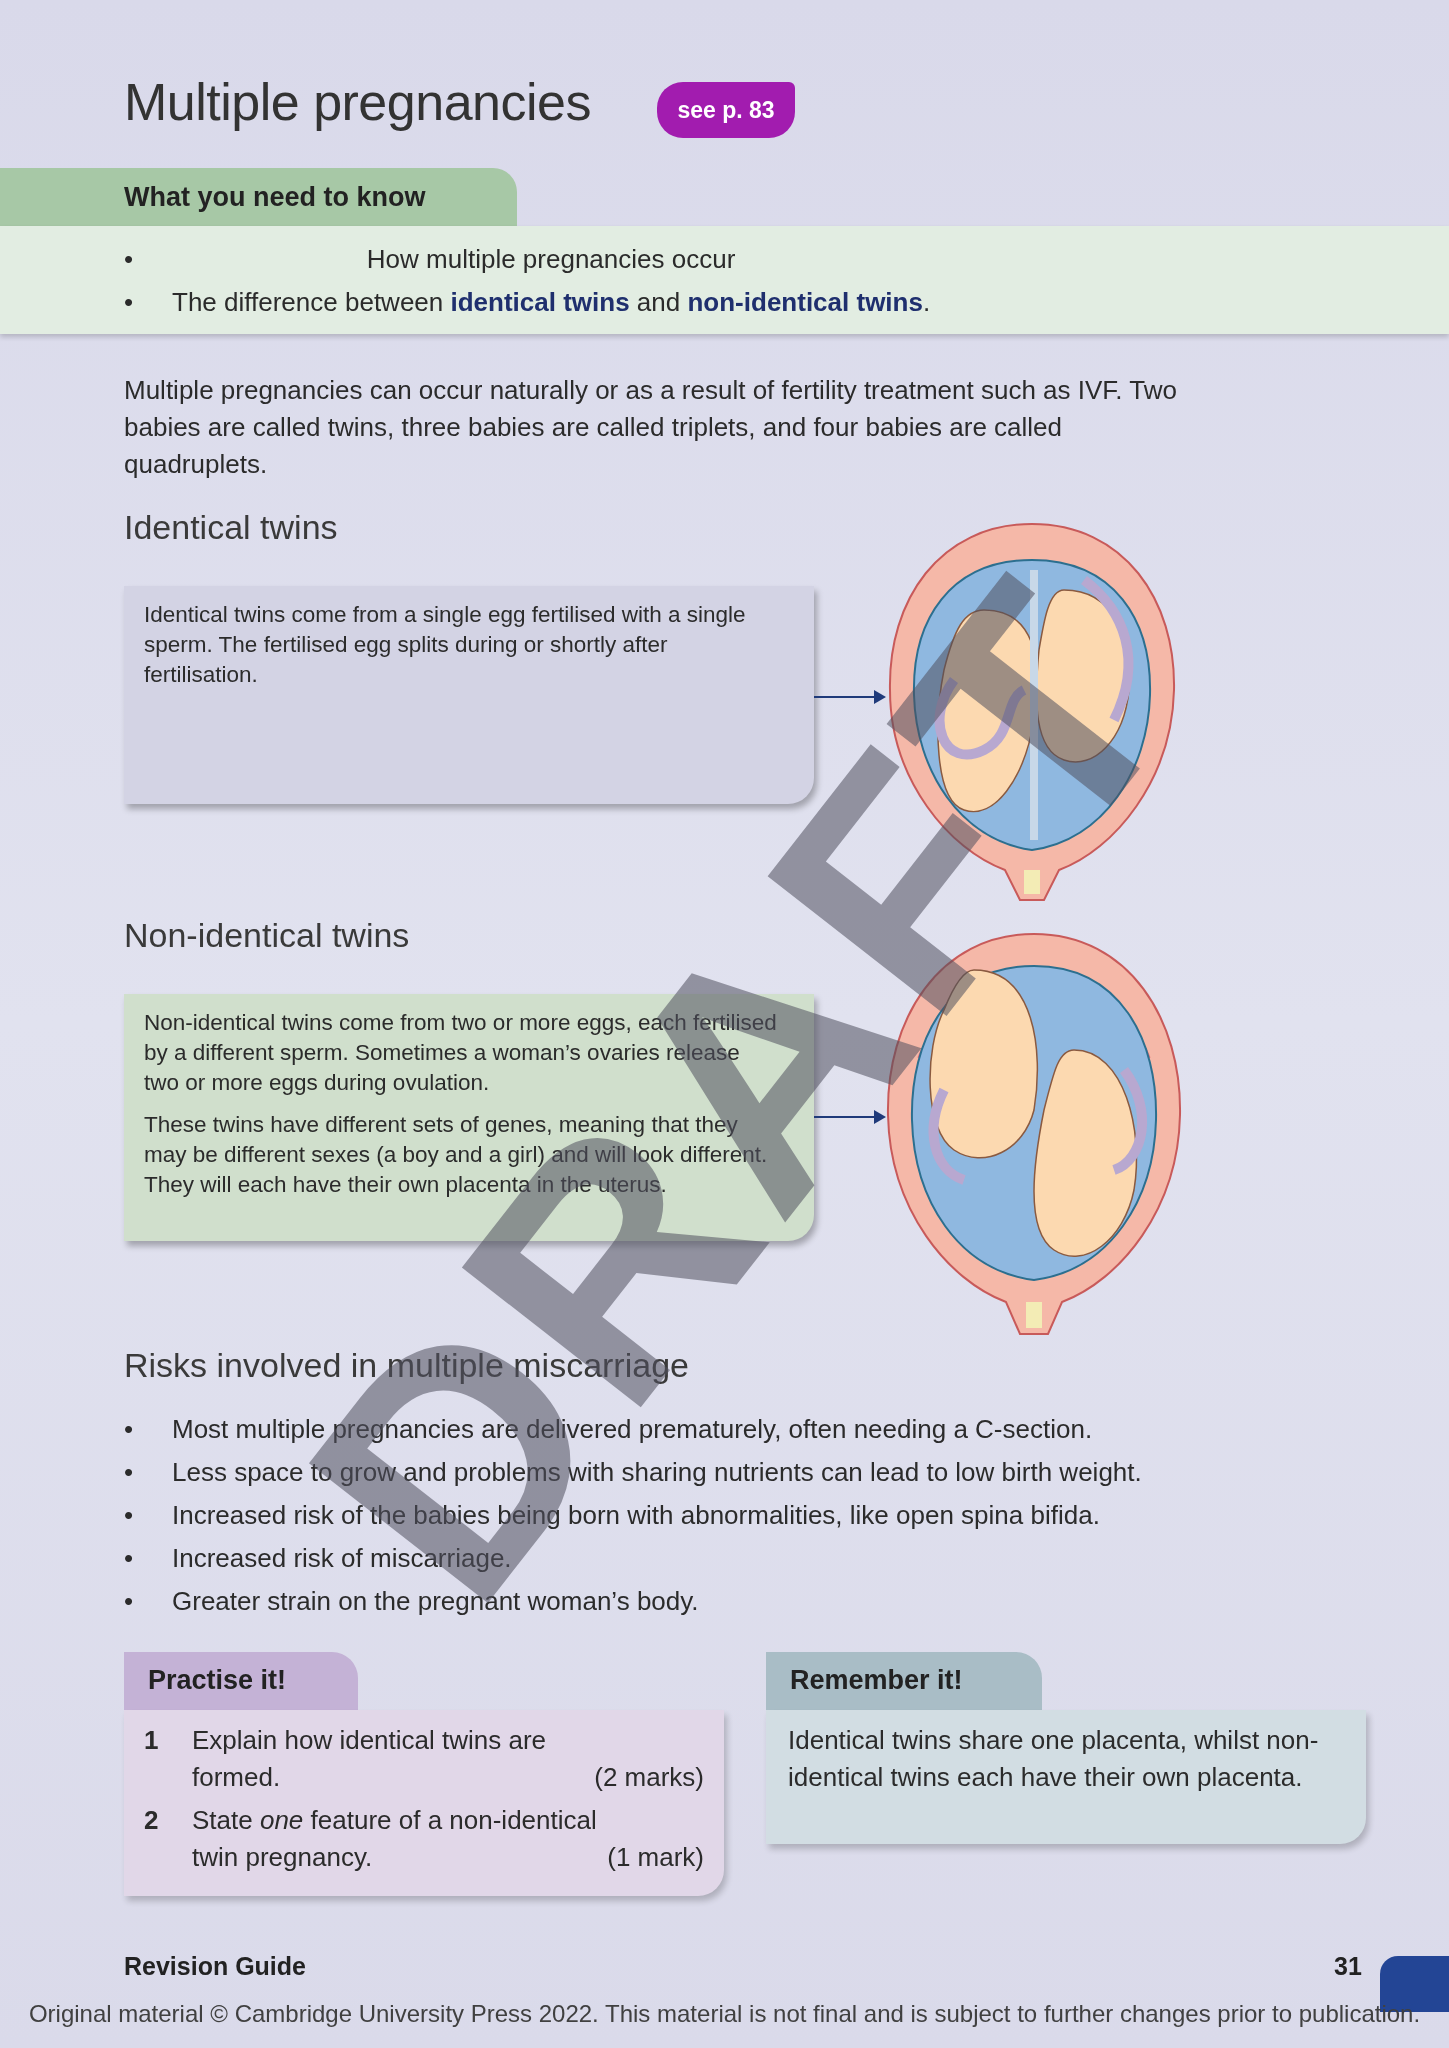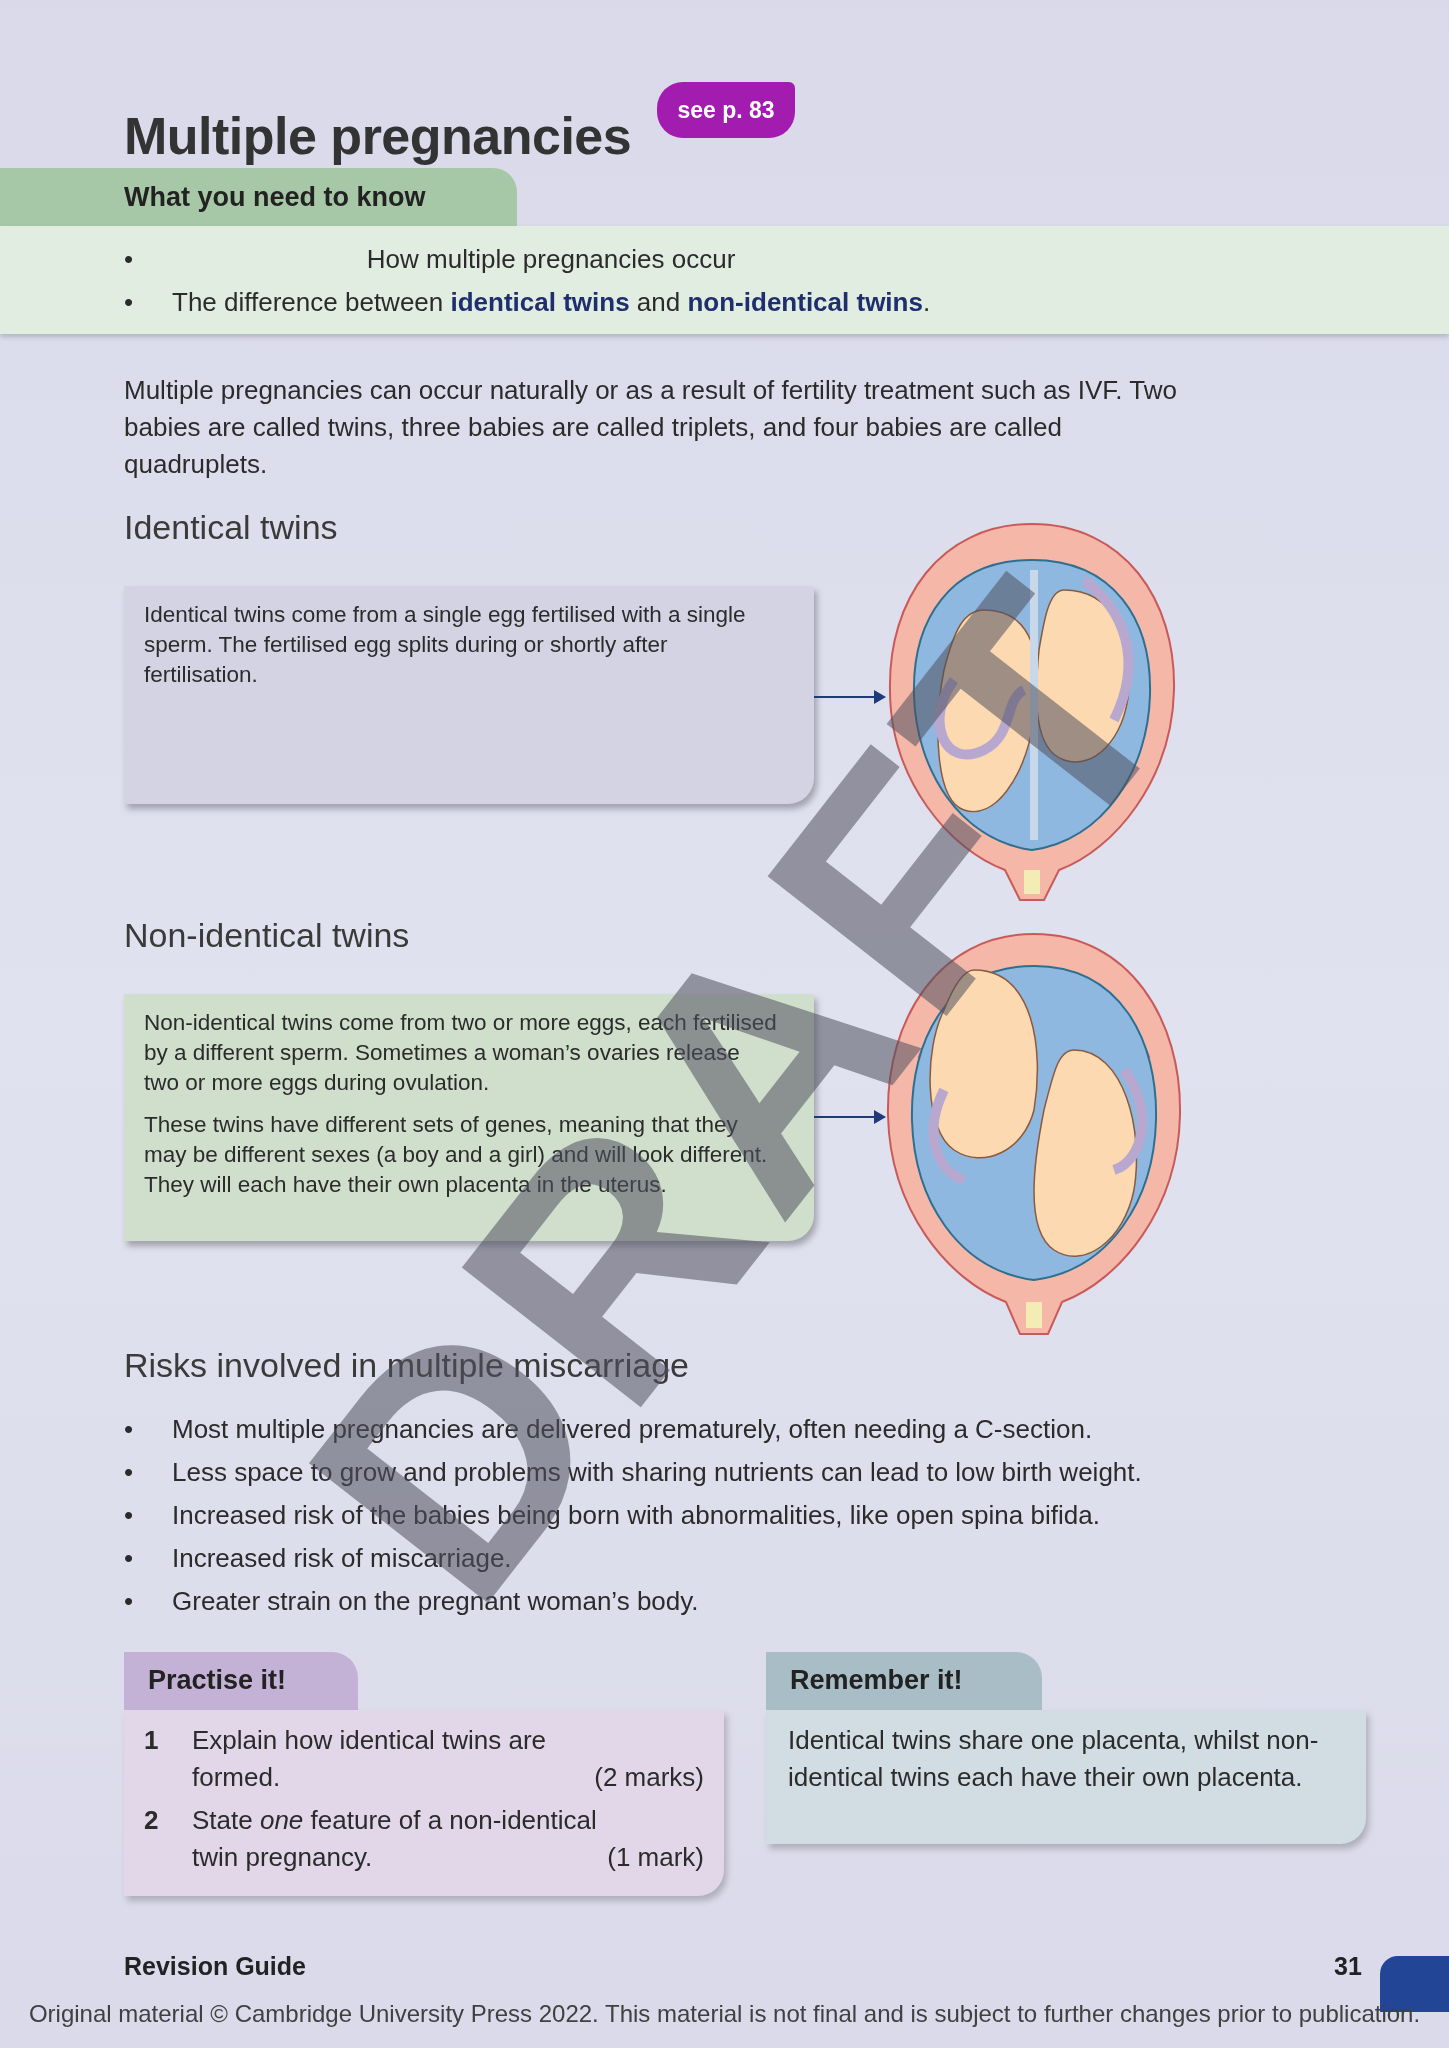--- a/index.html
+++ b/index.html
@@ -1,20 +1,20 @@
 <!DOCTYPE html>
 <html><head>
 <meta charset="utf-8">
 <style>
   html,body{margin:0;padding:0;}
   body{width:1449px;height:2048px;position:relative;overflow:hidden;
     background:linear-gradient(180deg,#d9d9ea 0%,#e1e2ef 50%,#dadaea 100%);
     font-family:"Liberation Sans","DejaVu Sans",sans-serif;color:#2b2b2b;}
   .abs{position:absolute;}
-  .title{left:124px;top:72px;font-size:52px;font-weight:bold;color:#333;letter-spacing:-0.5px;margin-top:34px;}
+  .title{left:124px;top:72px;font-size:52px;font-weight:normal;color:#333;letter-spacing:-0.5px;}
   .see-badge{left:657px;top:82px;width:138px;height:56px;background:#a21caf;color:#fff;
     border-radius:26px 6px 26px 26px;font-size:23px;font-weight:bold;display:flex;align-items:center;justify-content:center;}
   .know-tab{left:0;top:168px;width:517px;height:58px;background:#a7c8a6;border-radius:0 24px 0 0;}
   .know-tab span{position:absolute;left:124px;top:14px;font-size:27px;font-weight:bold;color:#222;}
   .know-body{left:0;top:226px;width:1449px;height:108px;background:#e2ede2;box-shadow:0 3px 5px rgba(0,0,0,.18);}
   .bullet-list{list-style:none;margin:0;padding:0;}
   .bullet-list li{position:relative;padding-left:48px;font-size:26px;line-height:43px;color:#2b2b2b;}
   .bullet-list li::before{content:"•";position:absolute;left:0;top:0;font-size:26px;}
   .know-list{left:124px;top:238px;text-align:center;}
   .kw{font-weight:bold;color:#1f2f6e;}

